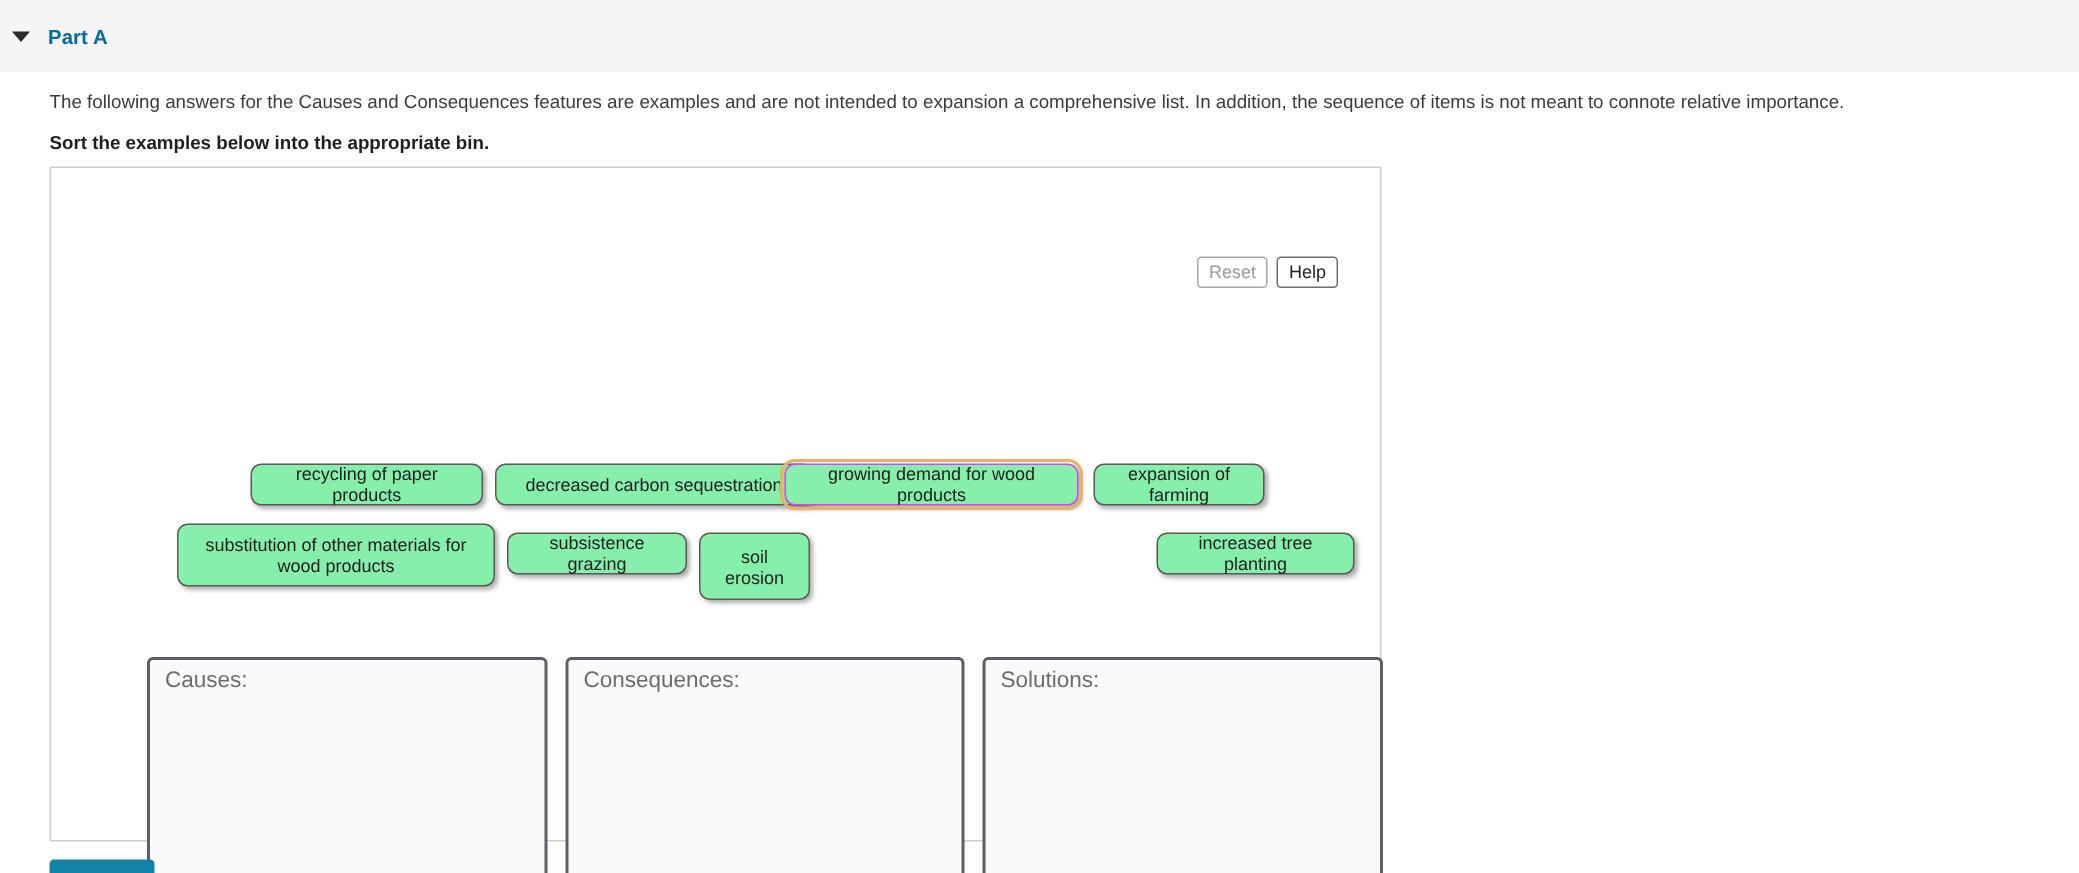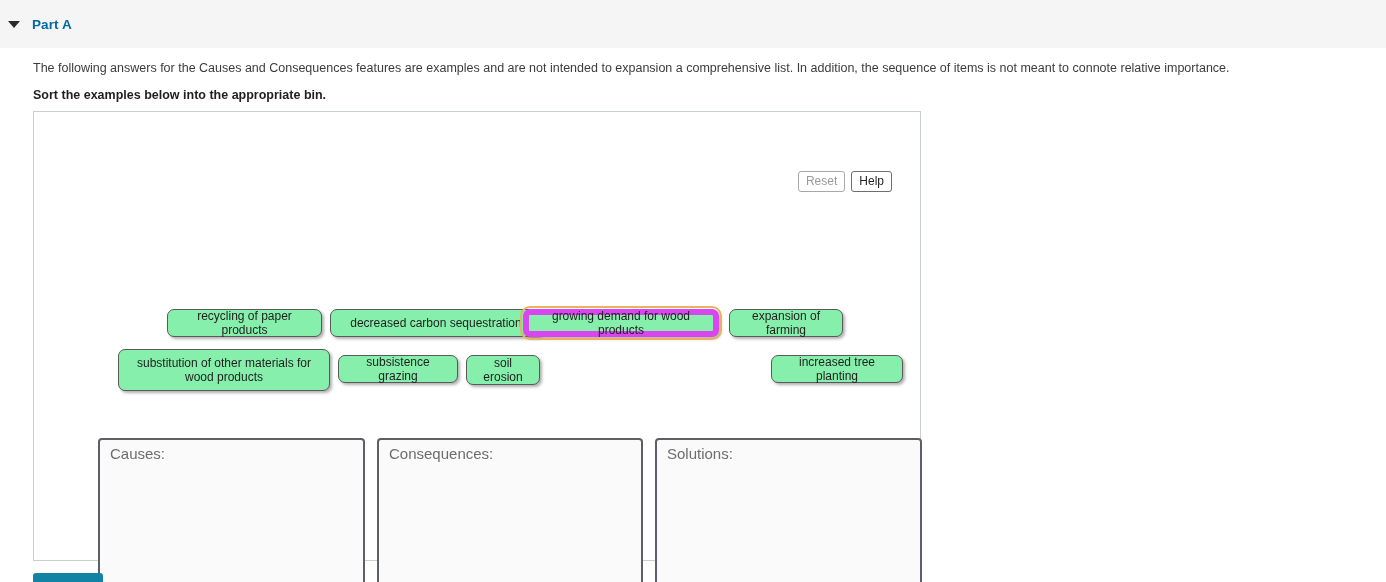--- a/index.html
+++ b/index.html
@@ -119,21 +119,21 @@
     text-align: center;
     display: flex;
     align-items: center;
     justify-content: center;
     padding: 3px 8px;
     box-shadow: 2px 2px 3px rgba(80, 80, 80, 0.45);
     cursor: move;
     user-select: none;
   }
   .token.highlight {
-    border: 6px solid #d946ef;
+    border: 1px solid #d946ef;
     outline: 2px solid #e8b25e;
     outline-offset: 1px;
     border-radius: 7px;
   }
 
   
   .bins {
     position: absolute;
     left: 0;
     top: 0;
@@ -192,21 +192,21 @@
     <button class="tool-btn help">Help</button>
   </div>
 
   <div class="tokens" id="token-tray">
       <div class="token" style="left: 133px; top: 197px; width: 155px; height: 28px;">recycling of paper products</div>
       <div class="token" style="left: 296px; top: 197px; width: 212px; height: 28px;">decreased carbon sequestration</div>
       <div class="token highlight" style="left: 489px; top: 197px; width: 196px; height: 28px;">growing demand for wood products</div>
       <div class="token" style="left: 695px; top: 197px; width: 114px; height: 28px;">expansion of farming</div>
       <div class="token" style="left: 84px; top: 237px; width: 212px; height: 42px;">substitution of other materials for wood products</div>
       <div class="token" style="left: 304px; top: 243px; width: 120px; height: 28px;">subsistence grazing</div>
-      <div class="token" style="left: 432px; top: 243px; width: 74px; height: 30px;">soil erosion</div>
+      <div class="token" style="left: 432px; top: 243px; width: 74px; height: 45px;">soil erosion</div>
       <div class="token" style="left: 737px; top: 243px; width: 132px; height: 28px;">increased tree planting</div>
     </div>
   <div class="bins" id="bin-area">
       <div class="bin" style="left: 64px; top: 326px; width: 267px; height: 211px;">
         <div class="bin-label">Causes:</div>
       </div>
       <div class="bin" style="left: 343px; top: 326px; width: 266px; height: 211px;">
         <div class="bin-label">Consequences:</div>
       </div>
       <div class="bin" style="left: 621px; top: 326px; width: 267px; height: 211px;">

